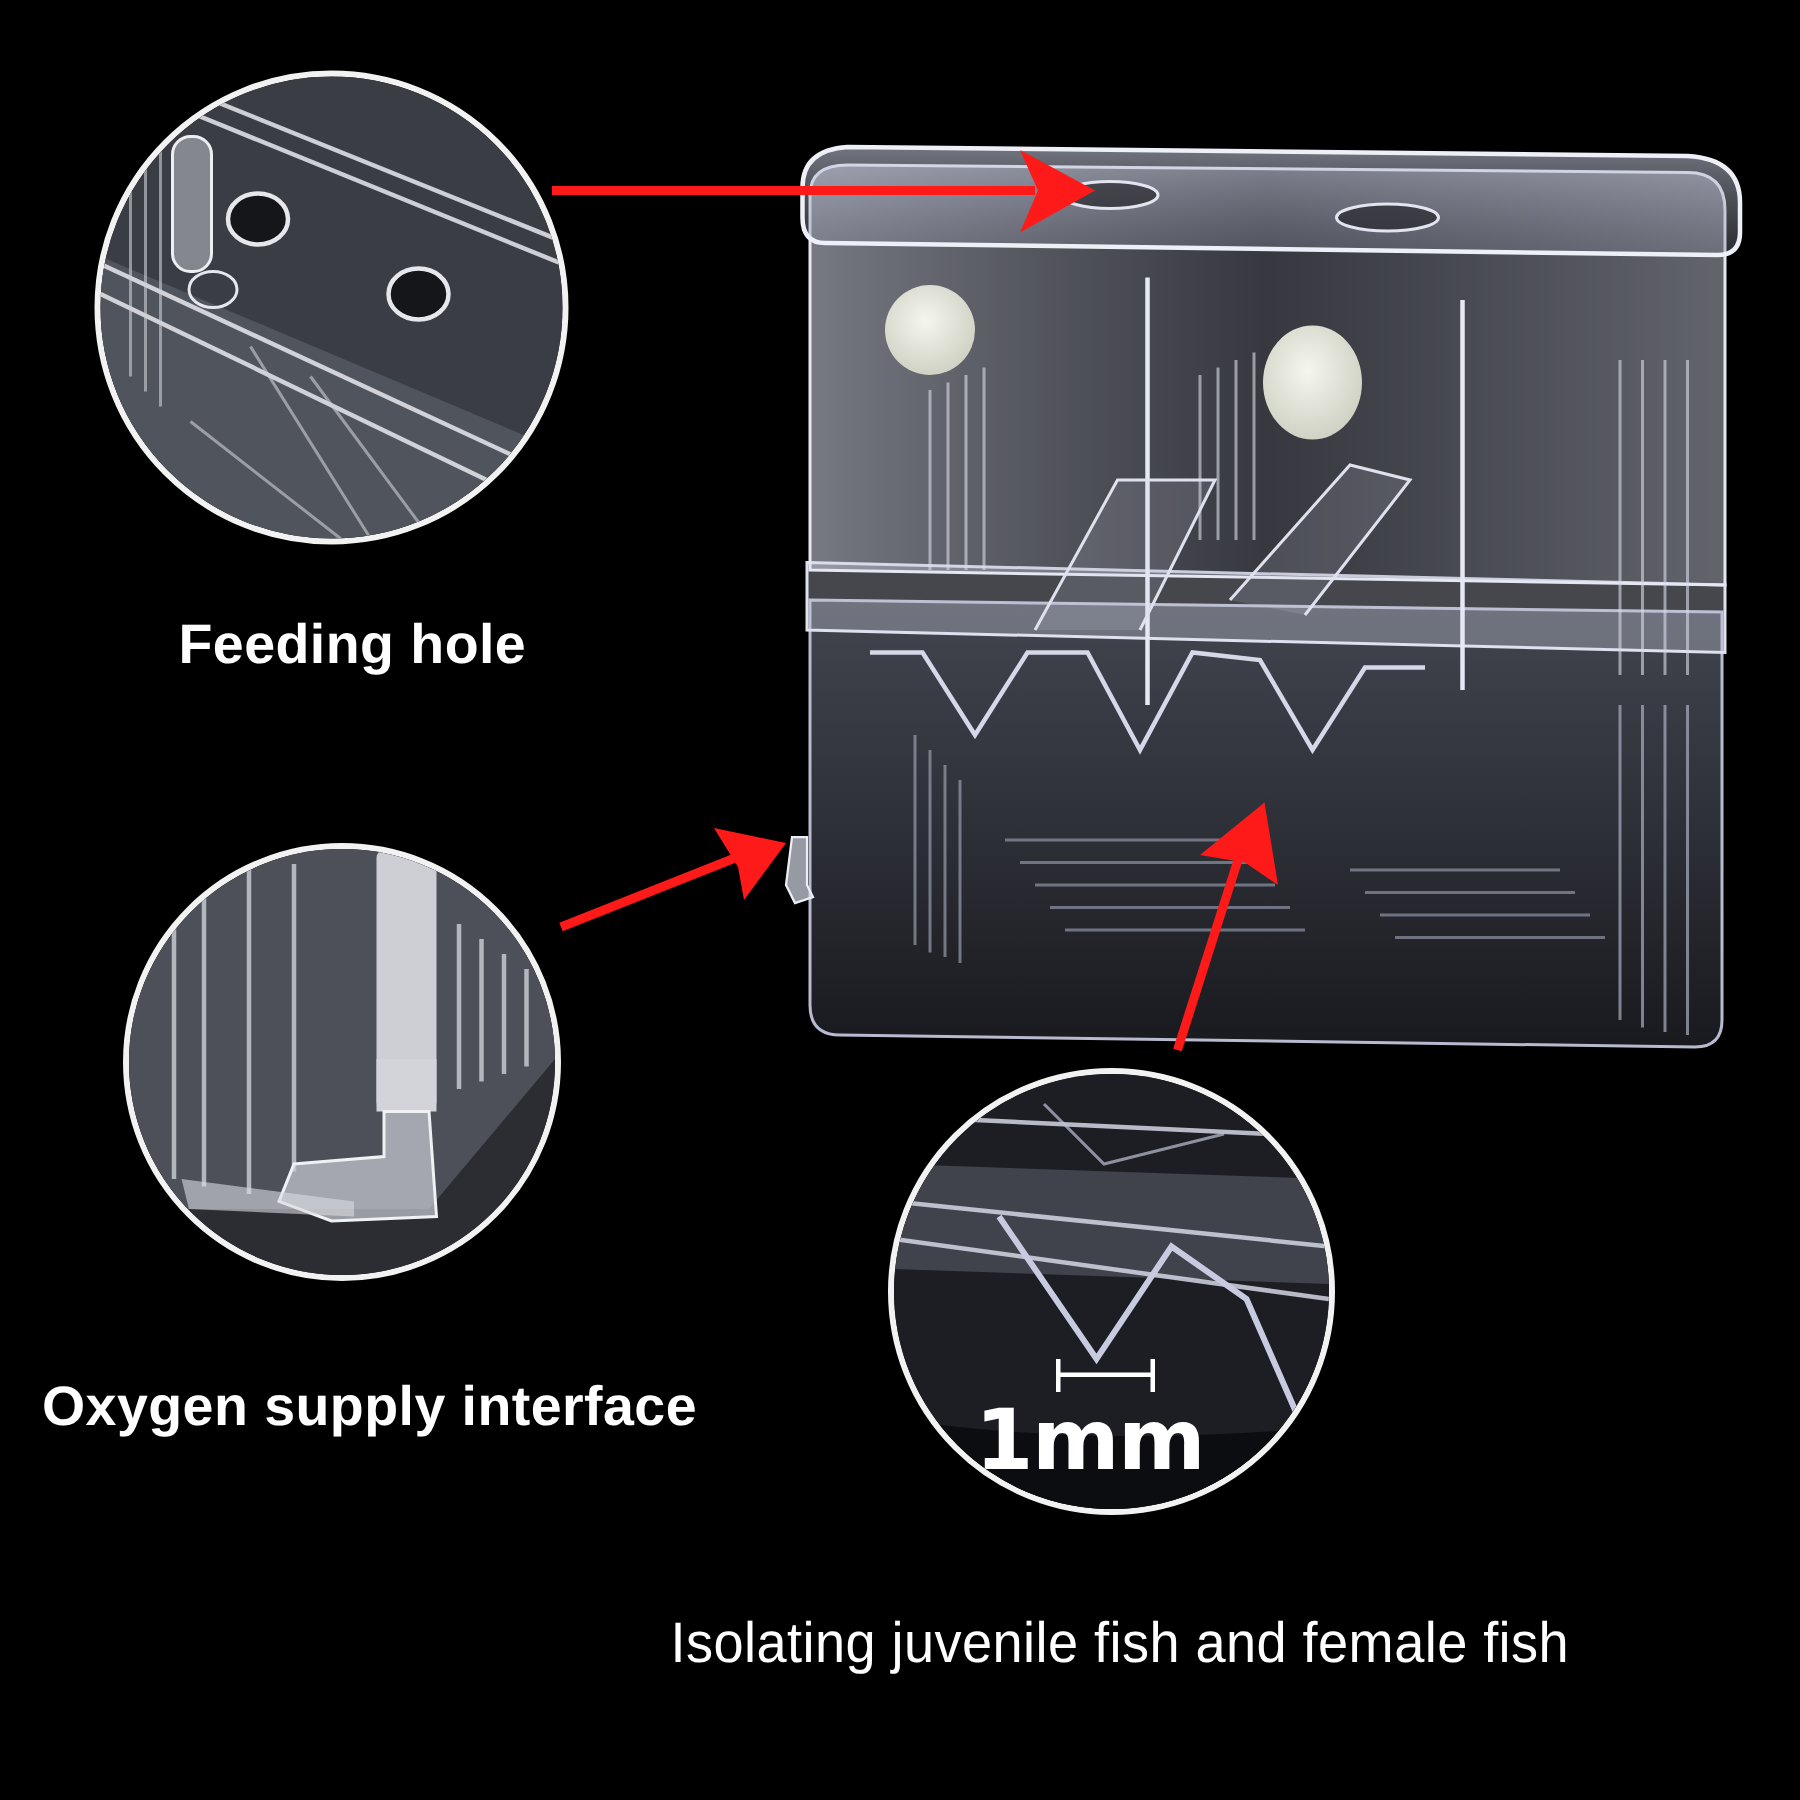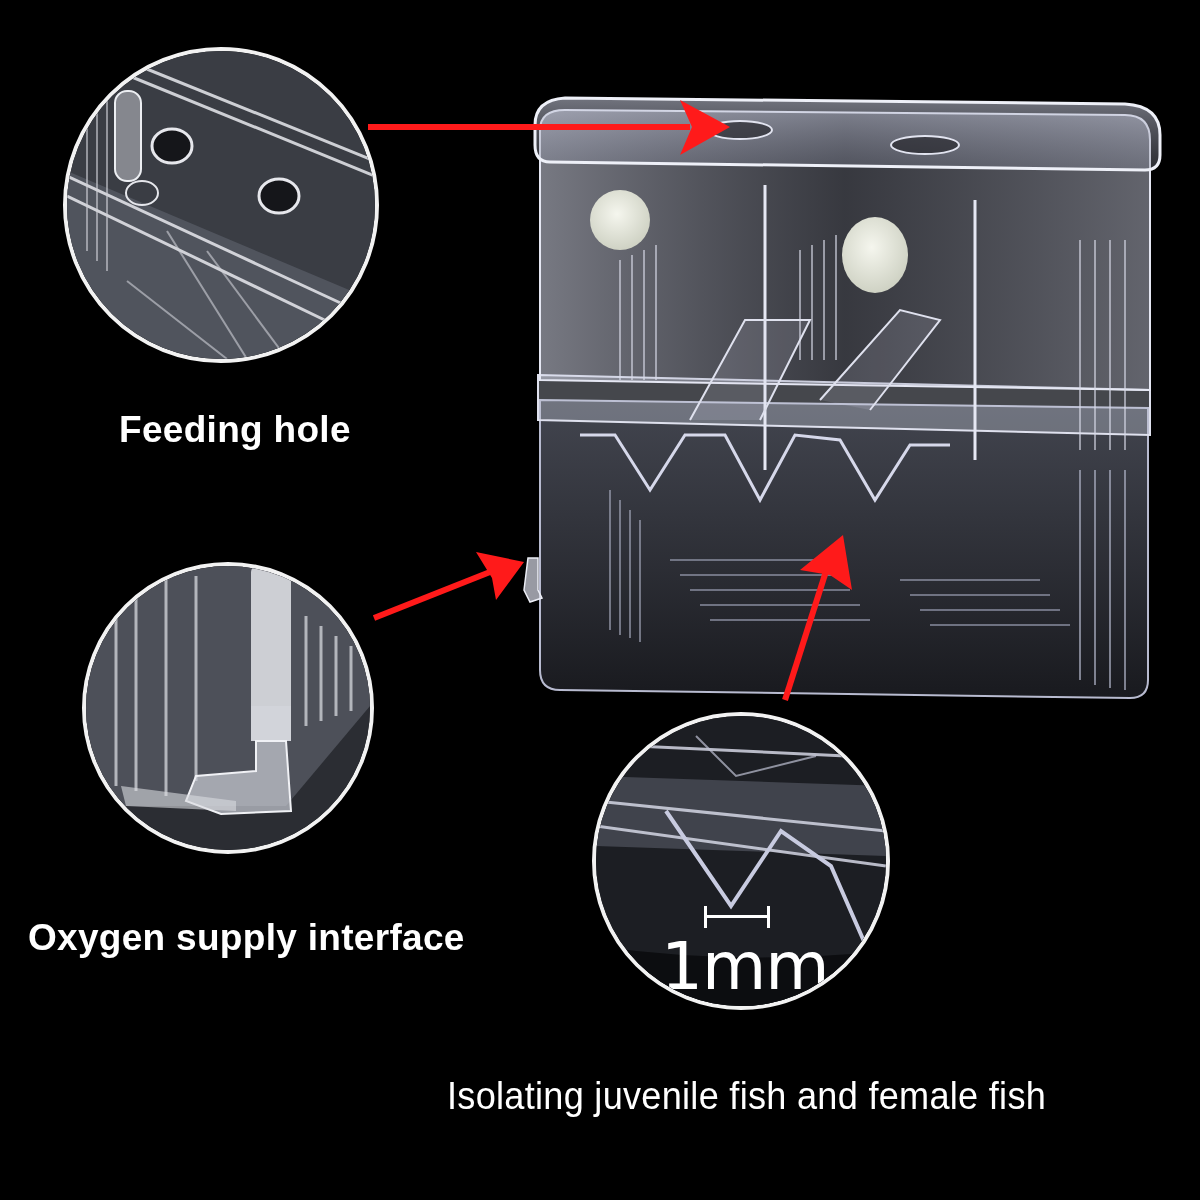--- a/index.html
+++ b/index.html
@@ -161,21 +161,21 @@
     <path d="M70 95 L135 190 L185 115 L235 150 L270 230" fill="none" stroke="#c8cbe0" stroke-width="4"></path>
     <path d="M100 20 L140 60 L220 40" fill="none" stroke="#bfc2d4" stroke-width="2" opacity="0.7"></path>
     <path d="M0 230 Q140 250 290 235 L290 290 L0 290 Z" fill="#0c0d10"></path>
   </svg>
 
   <div class="abs" style="left:108px; top:190px; width:66px; height:22px;">
     <div class="abs" style="left:0; top:0; width:3px; height:22px; background:#ffffff;"></div>
     <div class="abs" style="left:0; top:9px; width:66px; height:3px; background:#ffffff;"></div>
     <div class="abs" style="left:63px; top:0; width:3px; height:22px; background:#ffffff;"></div>
   </div>
-  <div class="label" style="left:65px; top:212px; font-size:66px; font-weight:normal; font-family:'DejaVu Sans', sans-serif; letter-spacing:-1px;">1mm</div>
+  <div class="label" style="left:54px; top:212px; font-size:56px; font-weight:bold; font-family:'DejaVu Sans', sans-serif; letter-spacing:-1px;">1mm</div>
 </div>
 
 <div class="arrows">
   <svg width="1200" height="1200" viewBox="0 0 1200 1200">
     <g>
       <line x1="368" y1="127" x2="690" y2="127" stroke="#ff1a1a" stroke-width="6"></line>
       <polygon points="680,100 730,127 680,155 692,127" fill="#ff1a1a"></polygon>
     </g>
     <g>
       <line x1="374" y1="618" x2="490" y2="572" stroke="#ff1a1a" stroke-width="6"></line>

